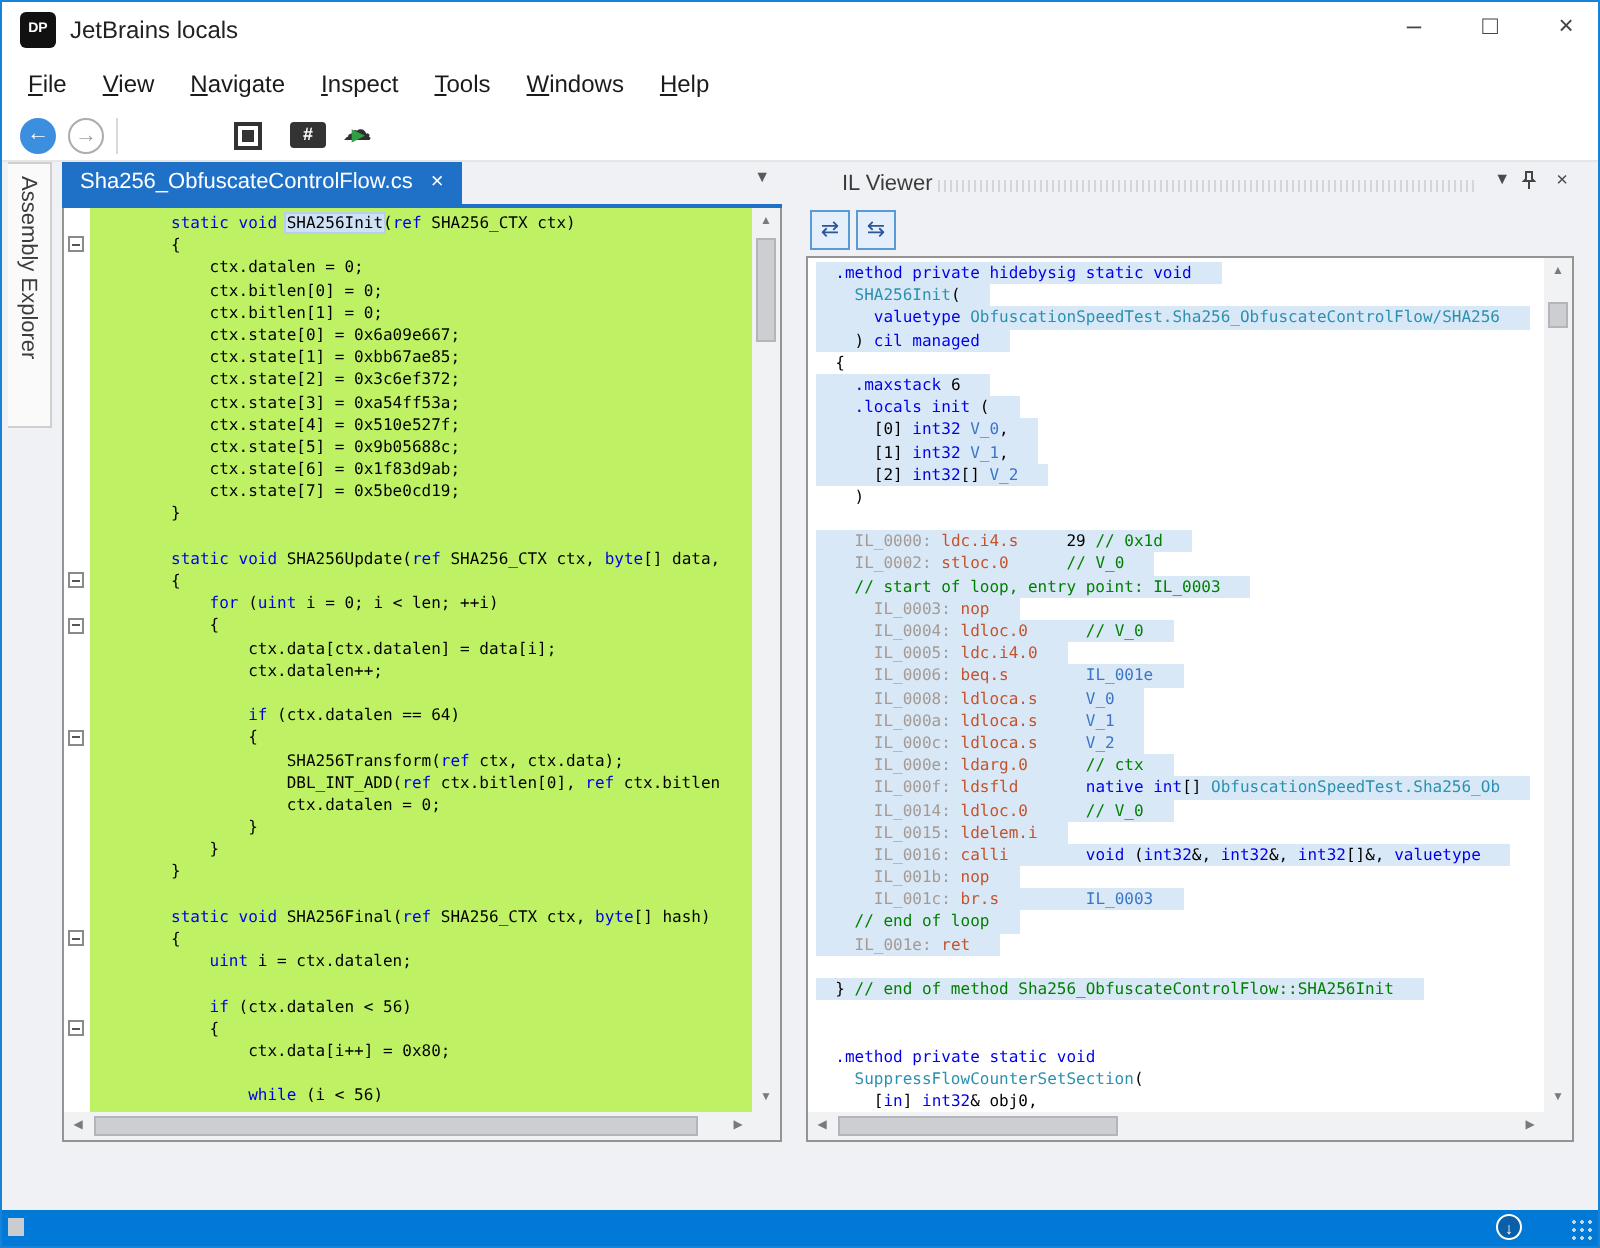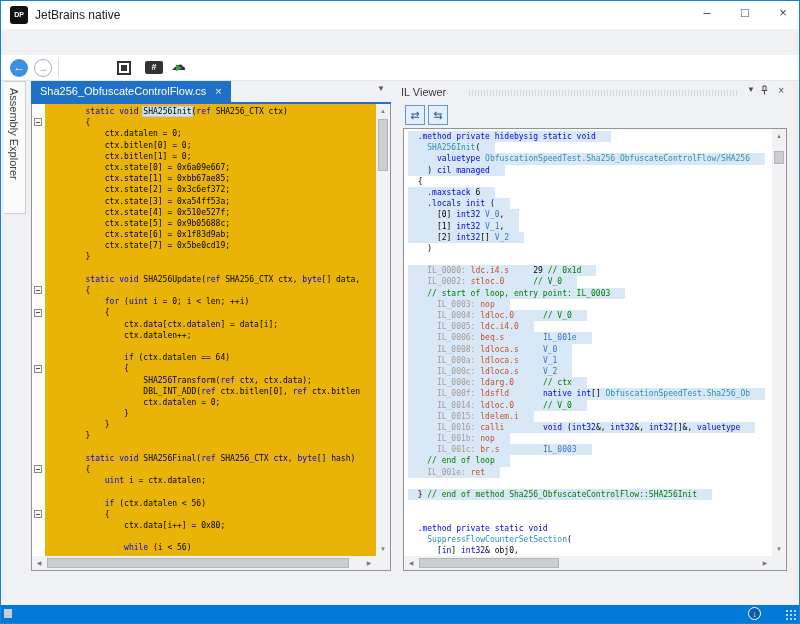--- a/index.html
+++ b/index.html
@@ -36,21 +36,21 @@
   .side-tab span { writing-mode:vertical-rl; font-size:11px; color:#3c3c3c; display:block; margin:6px auto 0 4px; white-space:nowrap; }
 
   
   .left-pane { position:absolute; left:30px; top:80px; width:360px; height:490px; }
   .tabbar { position:absolute; left:0; top:0; right:0; height:21px; }
   .tab-active { position:absolute; left:0; top:0; height:21px; background:#1f71c7; color:#fff; font-size:11px; line-height:21px; padding:0 9px; white-space:nowrap; }
   .tab-close { margin-left:9px; font-size:11px; }
   .tab-underline { position:absolute; left:0; top:21px; right:0; height:2px; background:#1f71c7; }
   .tab-drop { position:absolute; right:6px; top:3px; color:#5a5a5a; font-size:9px; }
 
-  .editor { position:absolute; left:0; top:23px; right:0; bottom:0; background:#eab308; border:1px solid #949494; border-top:none; }
+  .editor { position:absolute; left:0; top:23px; right:0; bottom:0; background:#bef264; border:1px solid #949494; border-top:none; }
   .gutter { position:absolute; left:0; top:0; width:13px; bottom:14px; background:#fff; }
   .fold { position:absolute; left:2px; width:8px; height:8px; border:1px solid #8a8a8a; background:#fff; }
   .fold::after { content:""; position:absolute; left:1px; top:2.5px; width:4px; height:1px; background:#555; }
   .code { position:absolute; overflow:hidden; font-family:"DejaVu Sans Mono", monospace; font-size:8px; white-space:pre; }
   .code-cs { left:13px; top:0; right:14px; bottom:14px; padding:2px 0 0 2px; }
   .cl { height:11.2px; line-height:11.2px; }
   .ls { display:inline-block; }
   .ls.hl { background:#d9e8f7; padding-right:15px; }
   .c-p { color:#000; }
   .c-k { color:#0000e8; }
@@ -66,21 +66,21 @@
   .hsb { position:absolute; left:0; bottom:0; right:14px; height:14px; background:#f1f2f4; }
   .sb-corner { position:absolute; right:0; bottom:0; width:14px; height:14px; background:#f1f2f4; }
   .sb-btn { position:absolute; width:14px; height:14px; color:#7a7a7a; font-size:6px; text-align:center; line-height:14px; }
   .sb-thumb { position:absolute; background:#cdced2; border:1px solid #b3b5ba; }
   .vsb .sb-thumb { left:2px; right:2px; }
   .hsb .sb-thumb { top:2px; bottom:2px; }
 
   
   .il-pane { position:absolute; left:400px; top:80px; width:390px; height:490px; }
   .il-header { position:absolute; left:0; top:0; right:0; height:23px; }
-  .il-title { position:absolute; left:0; top:5px; font-size:11px; color:#3b3b3b; white-space:nowrap; }
+  .il-title { position:absolute; left:20px; top:5px; font-size:11px; color:#3b3b3b; white-space:nowrap; }
   .il-texture { position:absolute; left:68px; right:52px; top:9px; height:6px;
       background-image:repeating-linear-gradient(90deg,#c9ced6 0 1px,transparent 1px 3px);
       background-size:3px 2px; opacity:.8; }
   .il-hbtn { position:absolute; top:4px; color:#4a4a4a; font-size:10px; }
   .il-tools { position:absolute; left:0; top:23px; right:0; height:24px; }
   .il-toggle { position:absolute; top:1px; width:20px; height:20px; border:1px solid #5b9bd5; background:#e4effb; color:#2b5797; font-size:11px; text-align:center; line-height:19px; }
   .il-editor { position:absolute; left:2px; top:47px; right:4px; bottom:0; background:#fff; border:1px solid #949494; }
   .code-il { left:0; top:0; right:14px; bottom:14px; padding:2px 0 0 4px; position:absolute; }
 
   
@@ -94,28 +94,37 @@
   .grip { position:absolute; right:2px; bottom:2px; width:12px; height:12px;
       background-image:radial-gradient(#bcd8ef 1px, transparent 1px); background-size:4px 4px; }
 </style>
 </head>
 <body>
 
 <div id="window">
 
   <div class="titlebar">
     <div class="app-icon">DP</div>
-    <div class="title-text">JetBrains native</div>
+    <div class="title-text">JetBrains locals</div>
     <div class="winbtns">
       <span>–</span>
       <span>□</span>
       <span>×</span>
     </div>
   </div>
 
+  <div class="menubar">
+    <span class="menu-item">File</span>
+    <span class="menu-item">View</span>
+    <span class="menu-item">Navigate</span>
+    <span class="menu-item">Inspect</span>
+    <span class="menu-item">Tools</span>
+    <span class="menu-item">Windows</span>
+    <span class="menu-item">Help</span>
+  </div>
 
   <div class="toolbar">
     <div class="nav-circle nav-back">←</div>
     <div class="nav-circle nav-fwd">→</div>
     <div class="tb-sep"></div>
     <div class="ico-chip">
         <i></i>
       </div>
     <div class="ico-tag">#</div>
     <div class="ico-cloud"><span>☁</span><b>▶</b></div>

